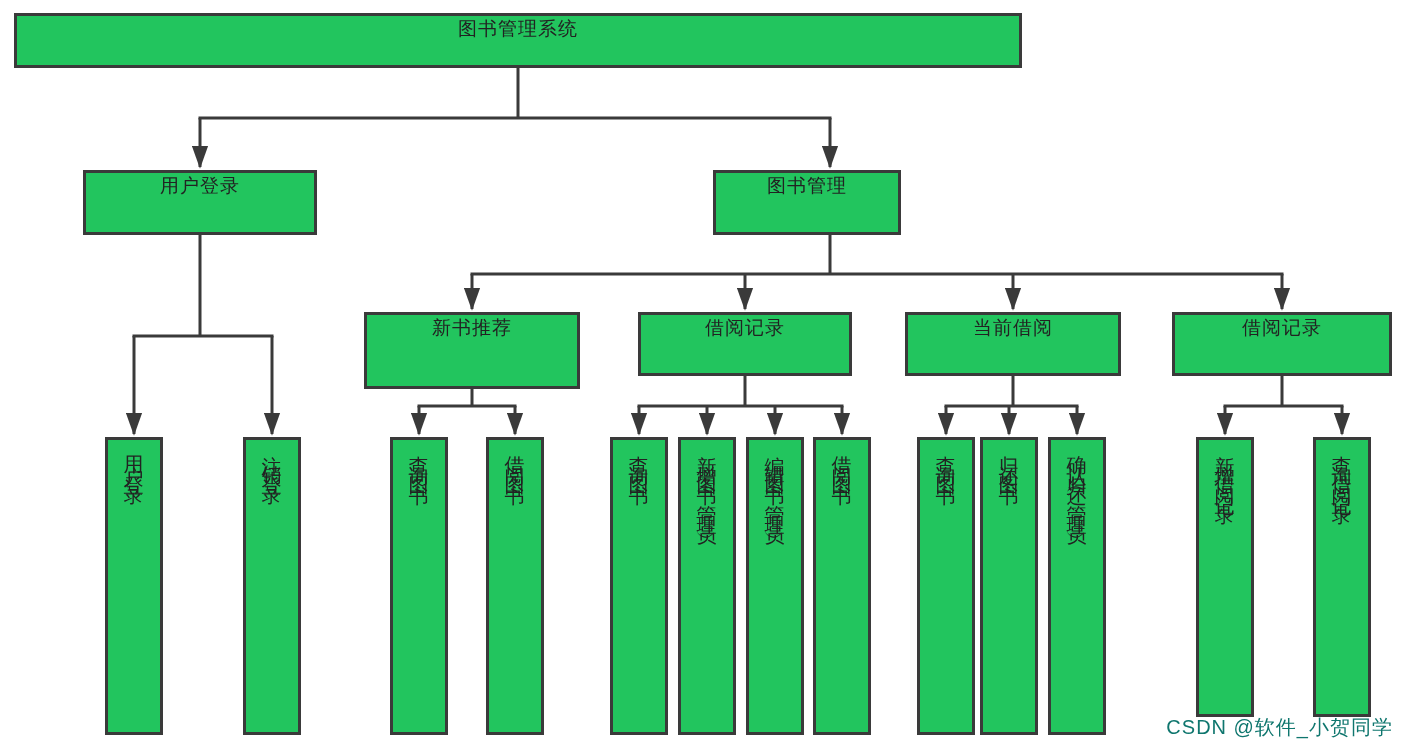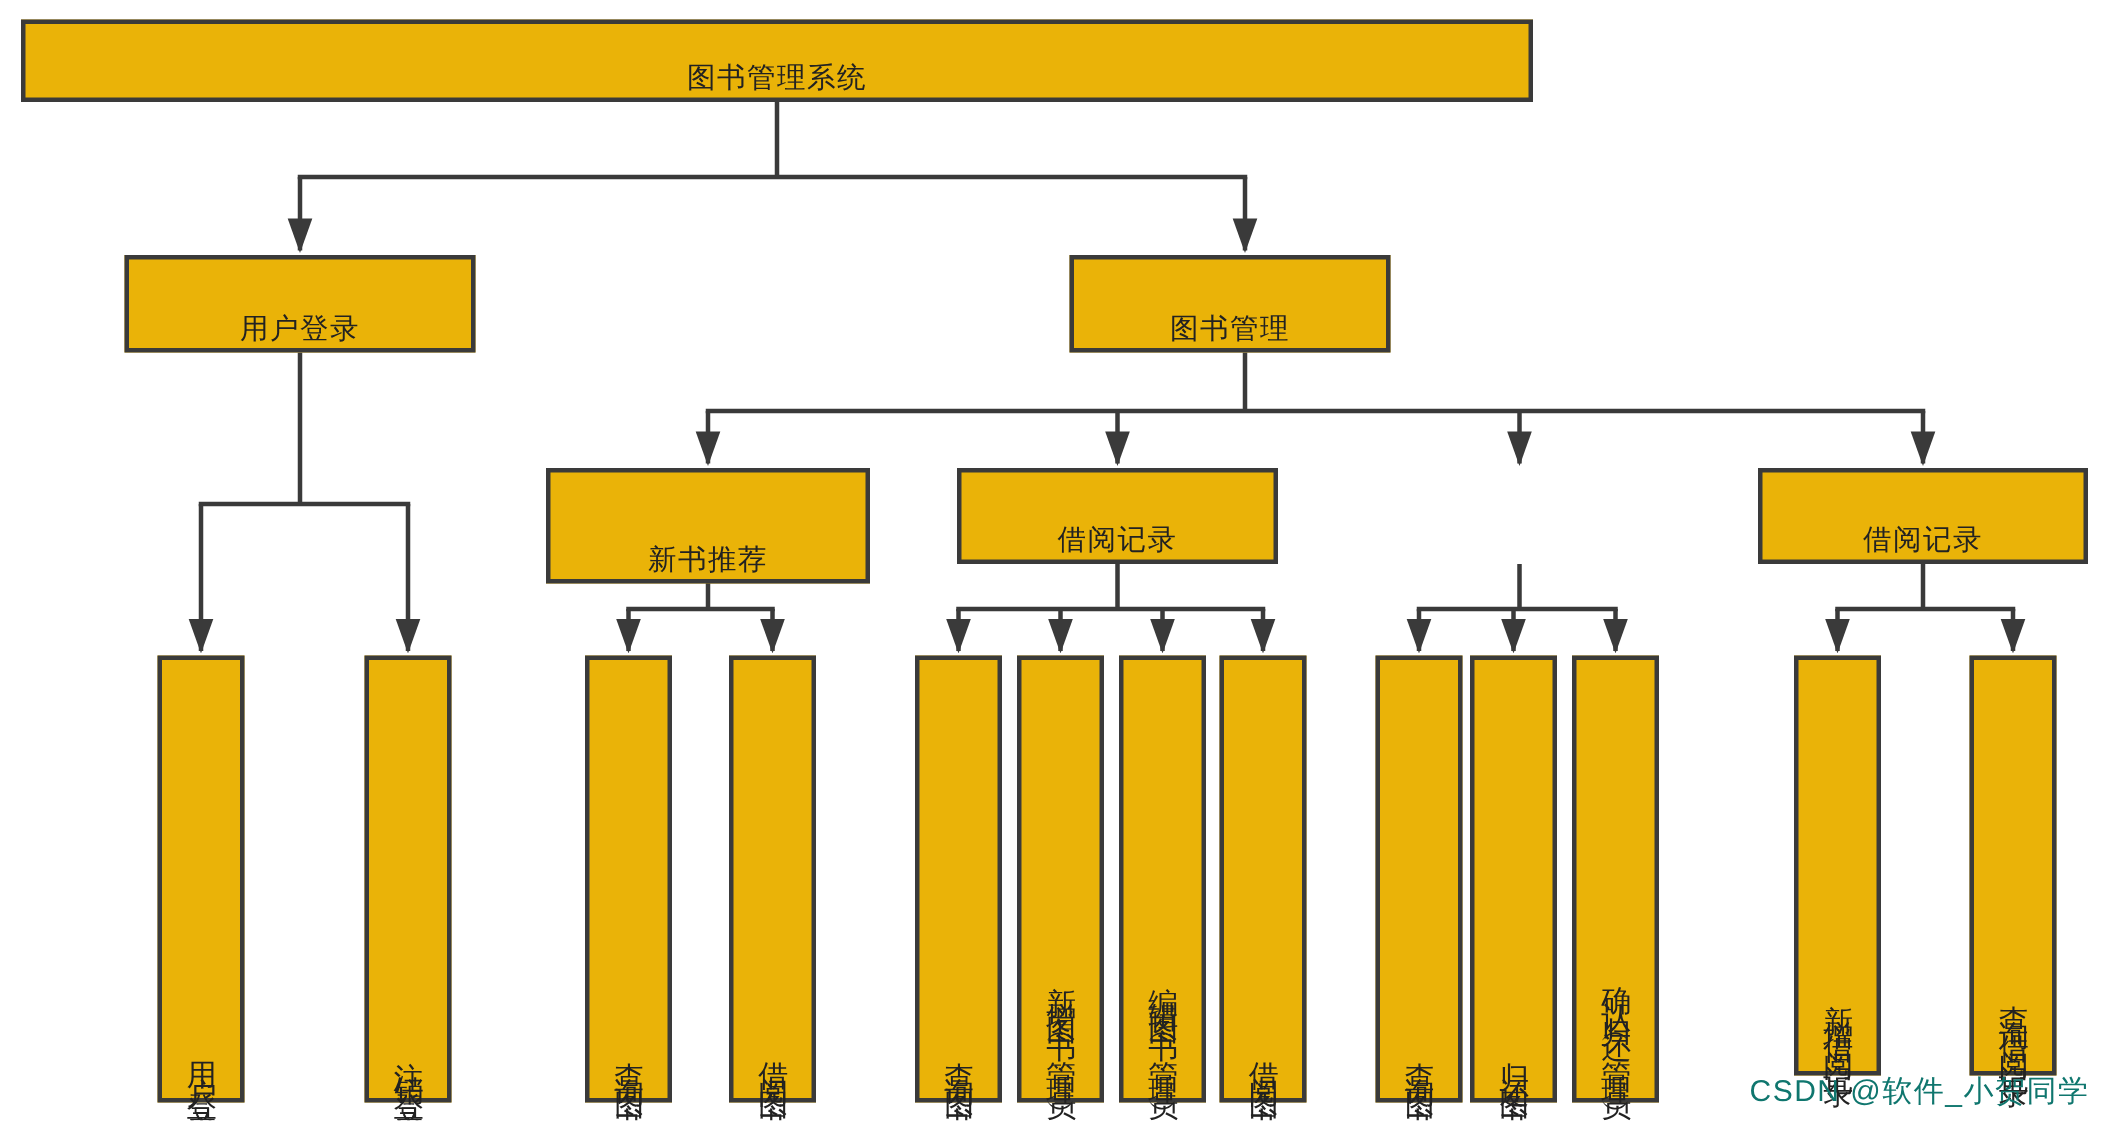--- a/index.html
+++ b/index.html
@@ -17,24 +17,24 @@
   }
   .connectors {
     position: absolute;
     left: 0;
     top: 0;
     z-index: 1;
   }
   .node {
     position: absolute;
     box-sizing: border-box;
-    background: #eab308;
+    background: #22c55e;
     border: 3px solid #3a3a3a;
     display: flex;
-    align-items: flex-end;
+    align-items: flex-start;
     justify-content: center;
     color: #222222;
     z-index: 2;
   }
   .node.h span {
     font-size: 19px;
     letter-spacing: 1px;
     white-space: nowrap;
   }
   .node.v span {
@@ -104,29 +104,32 @@
     </g>
   </svg>
 
   <div class="node h" style="left:14px; top:13px; width:1008px; height:55px;">
     <span>图书管理系统</span>
   </div>
 
   <div class="node h" style="left:83px; top:170px; width:234px; height:65px;">
     <span>用户登录</span>
   </div>
-  <div class="node h" style="left:713px; top:170px; width:214px; height:65px;">
+  <div class="node h" style="left:713px; top:170px; width:188px; height:65px;">
     <span>图书管理</span>
   </div>
 
   <div class="node h" style="left:364px; top:312px; width:216px; height:77px;">
     <span>新书推荐</span>
   </div>
   <div class="node h" style="left:638px; top:312px; width:214px; height:64px;">
     <span>借阅记录</span>
+  </div>
+  <div class="node h" style="left:905px; top:312px; width:216px; height:64px;">
+    <span>当前借阅</span>
   </div>
   <div class="node h" style="left:1172px; top:312px; width:220px; height:64px;">
     <span>借阅记录</span>
   </div>
 
   <div class="node v" style="left:105px; top:437px; width:58px; height:298px;">
     <span>用户登录</span>
   </div>
   <div class="node v" style="left:243px; top:437px; width:58px; height:298px;">
     <span>注销登录</span>

